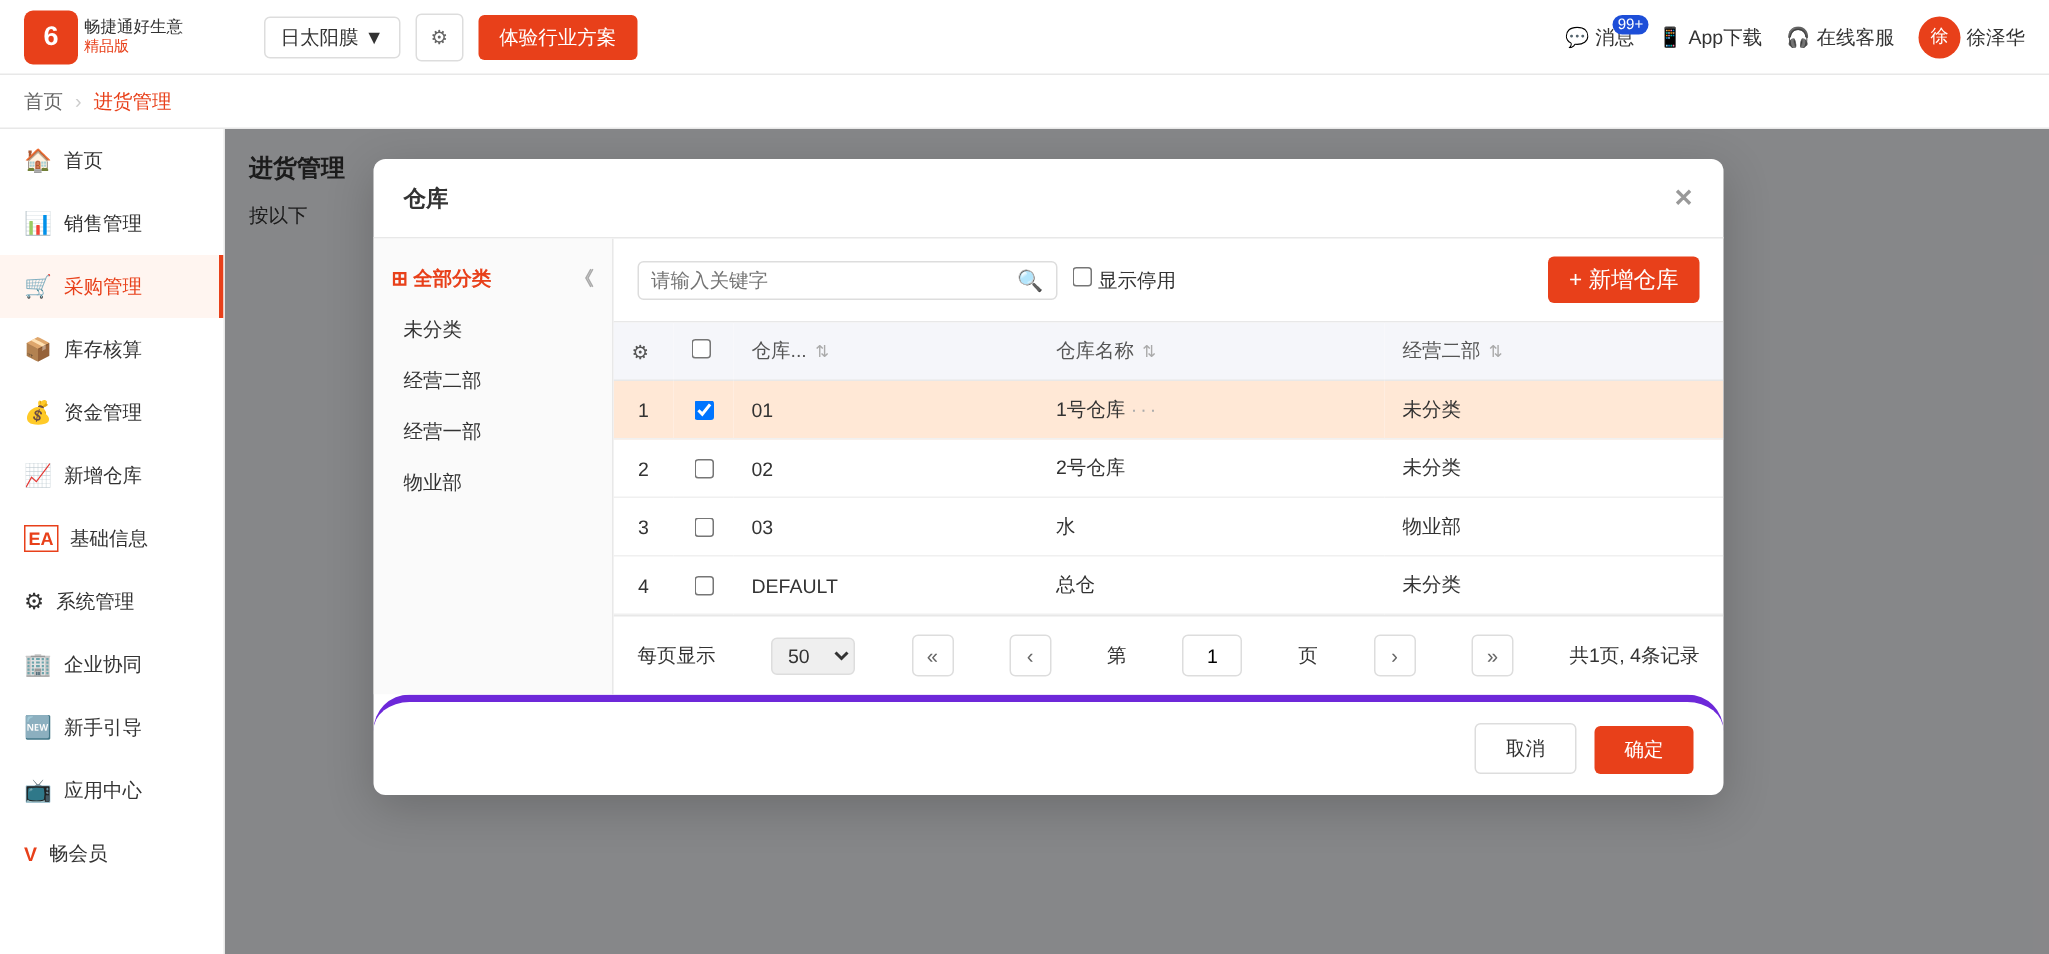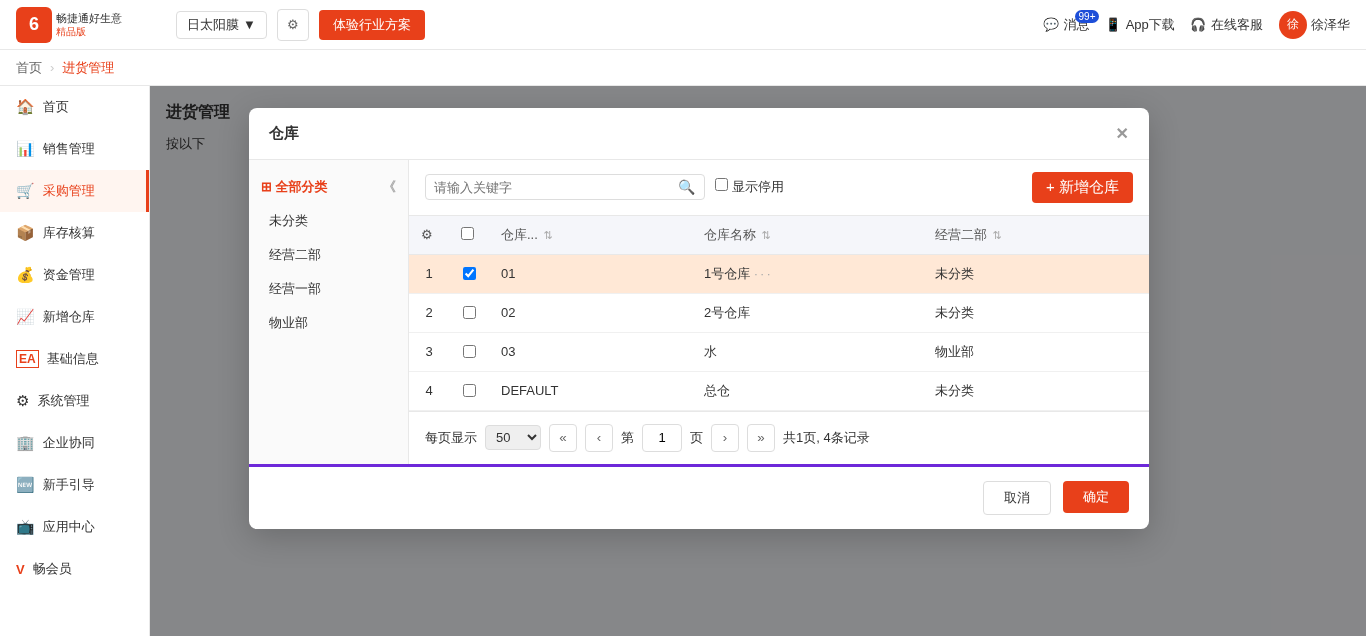--- a/index.html
+++ b/index.html
@@ -186,44 +186,45 @@
     .th-gear { width: 40px; text-align: center; }
     .th-check { width: 40px; text-align: center; }
     .col-num { width: 40px; text-align: center; color: #666; }
     .col-check { width: 40px; text-align: center; }
 
     .sort-icon { color: #aaa; font-size: 11px; margin-left: 2px; }
     .checkbox-cell { display: flex; align-items: center; justify-content: center; }
 
     
     .pagination {
-      display: flex; align-items: center; justify-content: flex-start; gap: 8px;
+      display: flex; align-items: center; justify-content: space-between; gap: 8px;
       padding: 12px 16px;
       border-top: 1px solid #e8e8e8;
       font-size: 13px; color: #333;
     }
     .page-size-select {
       border: 1px solid #ddd; border-radius: 4px; padding: 3px 6px;
       font-size: 13px; color: #333; cursor: pointer;
     }
     .page-btn {
       width: 28px; height: 28px; border: 1px solid #ddd; border-radius: 4px;
       display: flex; align-items: center; justify-content: center;
       cursor: pointer; color: #666; background: #fff;
     }
     .page-input {
       width: 40px; height: 28px; border: 1px solid #ddd; border-radius: 4px;
       text-align: center; font-size: 13px;
     }
 
     
     .modal-footer {
-      display: flex; align-items: flex-start; justify-content: flex-end; gap: 12px;
+      display: flex; align-items: flex-end; justify-content: flex-end; gap: 12px;
       padding: 14px 20px;
-      border-top: 3px solid #6d28d9;
+      border-top: 5px solid #6d28d9;
+      border-radius: 24px;
     }
     .cancel-btn { padding: 7px 20px; border: 1px solid #ddd; border-radius: 4px; background: #fff; cursor: pointer; font-size: 13px; color: #333; }
     .confirm-btn { padding: 7px 20px; border: none; border-radius: 4px; background: #e8401a; color: white; cursor: pointer; font-size: 13px; }
 
     .table-scroll { overflow-y: auto; flex: 1; }
 
     .dots { color: #aaa; letter-spacing: 2px; }
   </style>
 </head>
 <body>

